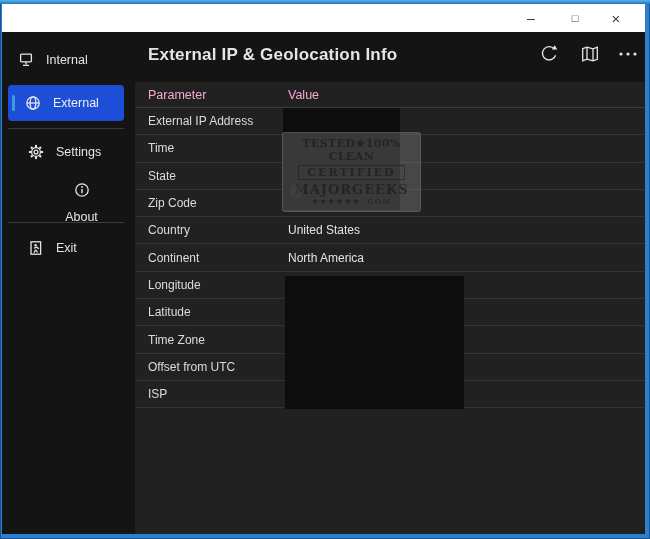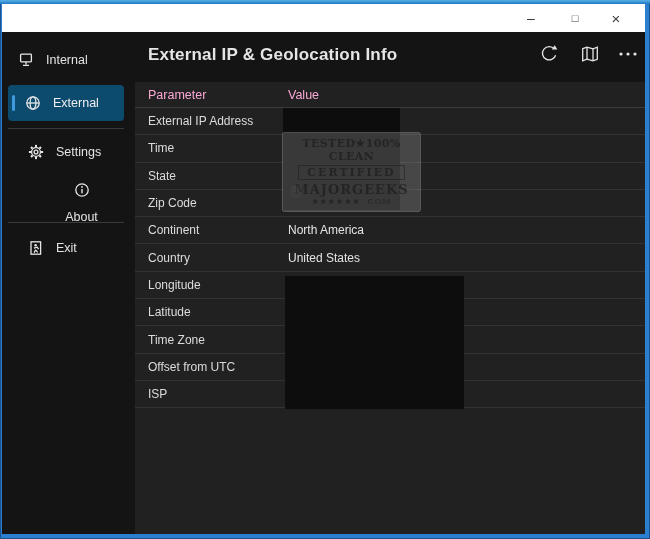--- a/index.html
+++ b/index.html
@@ -54,21 +54,21 @@
     position:absolute; left:0; width:133px; height:26px;
     display:flex; align-items:center; padding-left:26px; gap:12px;
     color:#e4e4e4; font-size:12.5px; cursor:default;
   }
   .si-internal{ top:15px;padding-left:16px; }
   .si-settings{ top:107px;text-align:right; }
   .si-about{ top:150px;flex-direction:column; }
   .si-exit{ top:203px; }
   .side-sel{
     position:absolute; left:6px; top:53px; width:116px; height:36px;
-    background:#0c4a6e; border-radius:4px;
+    background:#1d4ed8; border-radius:4px;
     display:flex; align-items:center; padding-left:17px; gap:12px;
     color:#f0f0f0; font-size:12.5px;
   }
   .sel-accent{
     position:absolute; left:4px; top:10px; width:3px; height:16px;
     border-radius:2px; background:#3f9ae0;
   }
   .side-div{
     position:absolute; left:6px; width:116px; height:1px; background:#3a3a3a;
   }
@@ -259,26 +259,26 @@
       </div>
       <div class="trow">
         <span class="col-param">State</span>
         <span class="col-value"></span>
       </div>
       <div class="trow">
         <span class="col-param">Zip Code</span>
         <span class="col-value"></span>
       </div>
       <div class="trow">
+        <span class="col-param">Country</span>
+        <span class="col-value">United States</span>
+      </div>
+      <div class="trow">
         <span class="col-param">Continent</span>
         <span class="col-value">North America</span>
-      </div>
-      <div class="trow">
-        <span class="col-param">Country</span>
-        <span class="col-value">United States</span>
       </div>
       <div class="trow">
         <span class="col-param">Longitude</span>
         <span class="col-value"></span>
       </div>
       <div class="trow">
         <span class="col-param">Latitude</span>
         <span class="col-value"></span>
       </div>
       <div class="trow">

